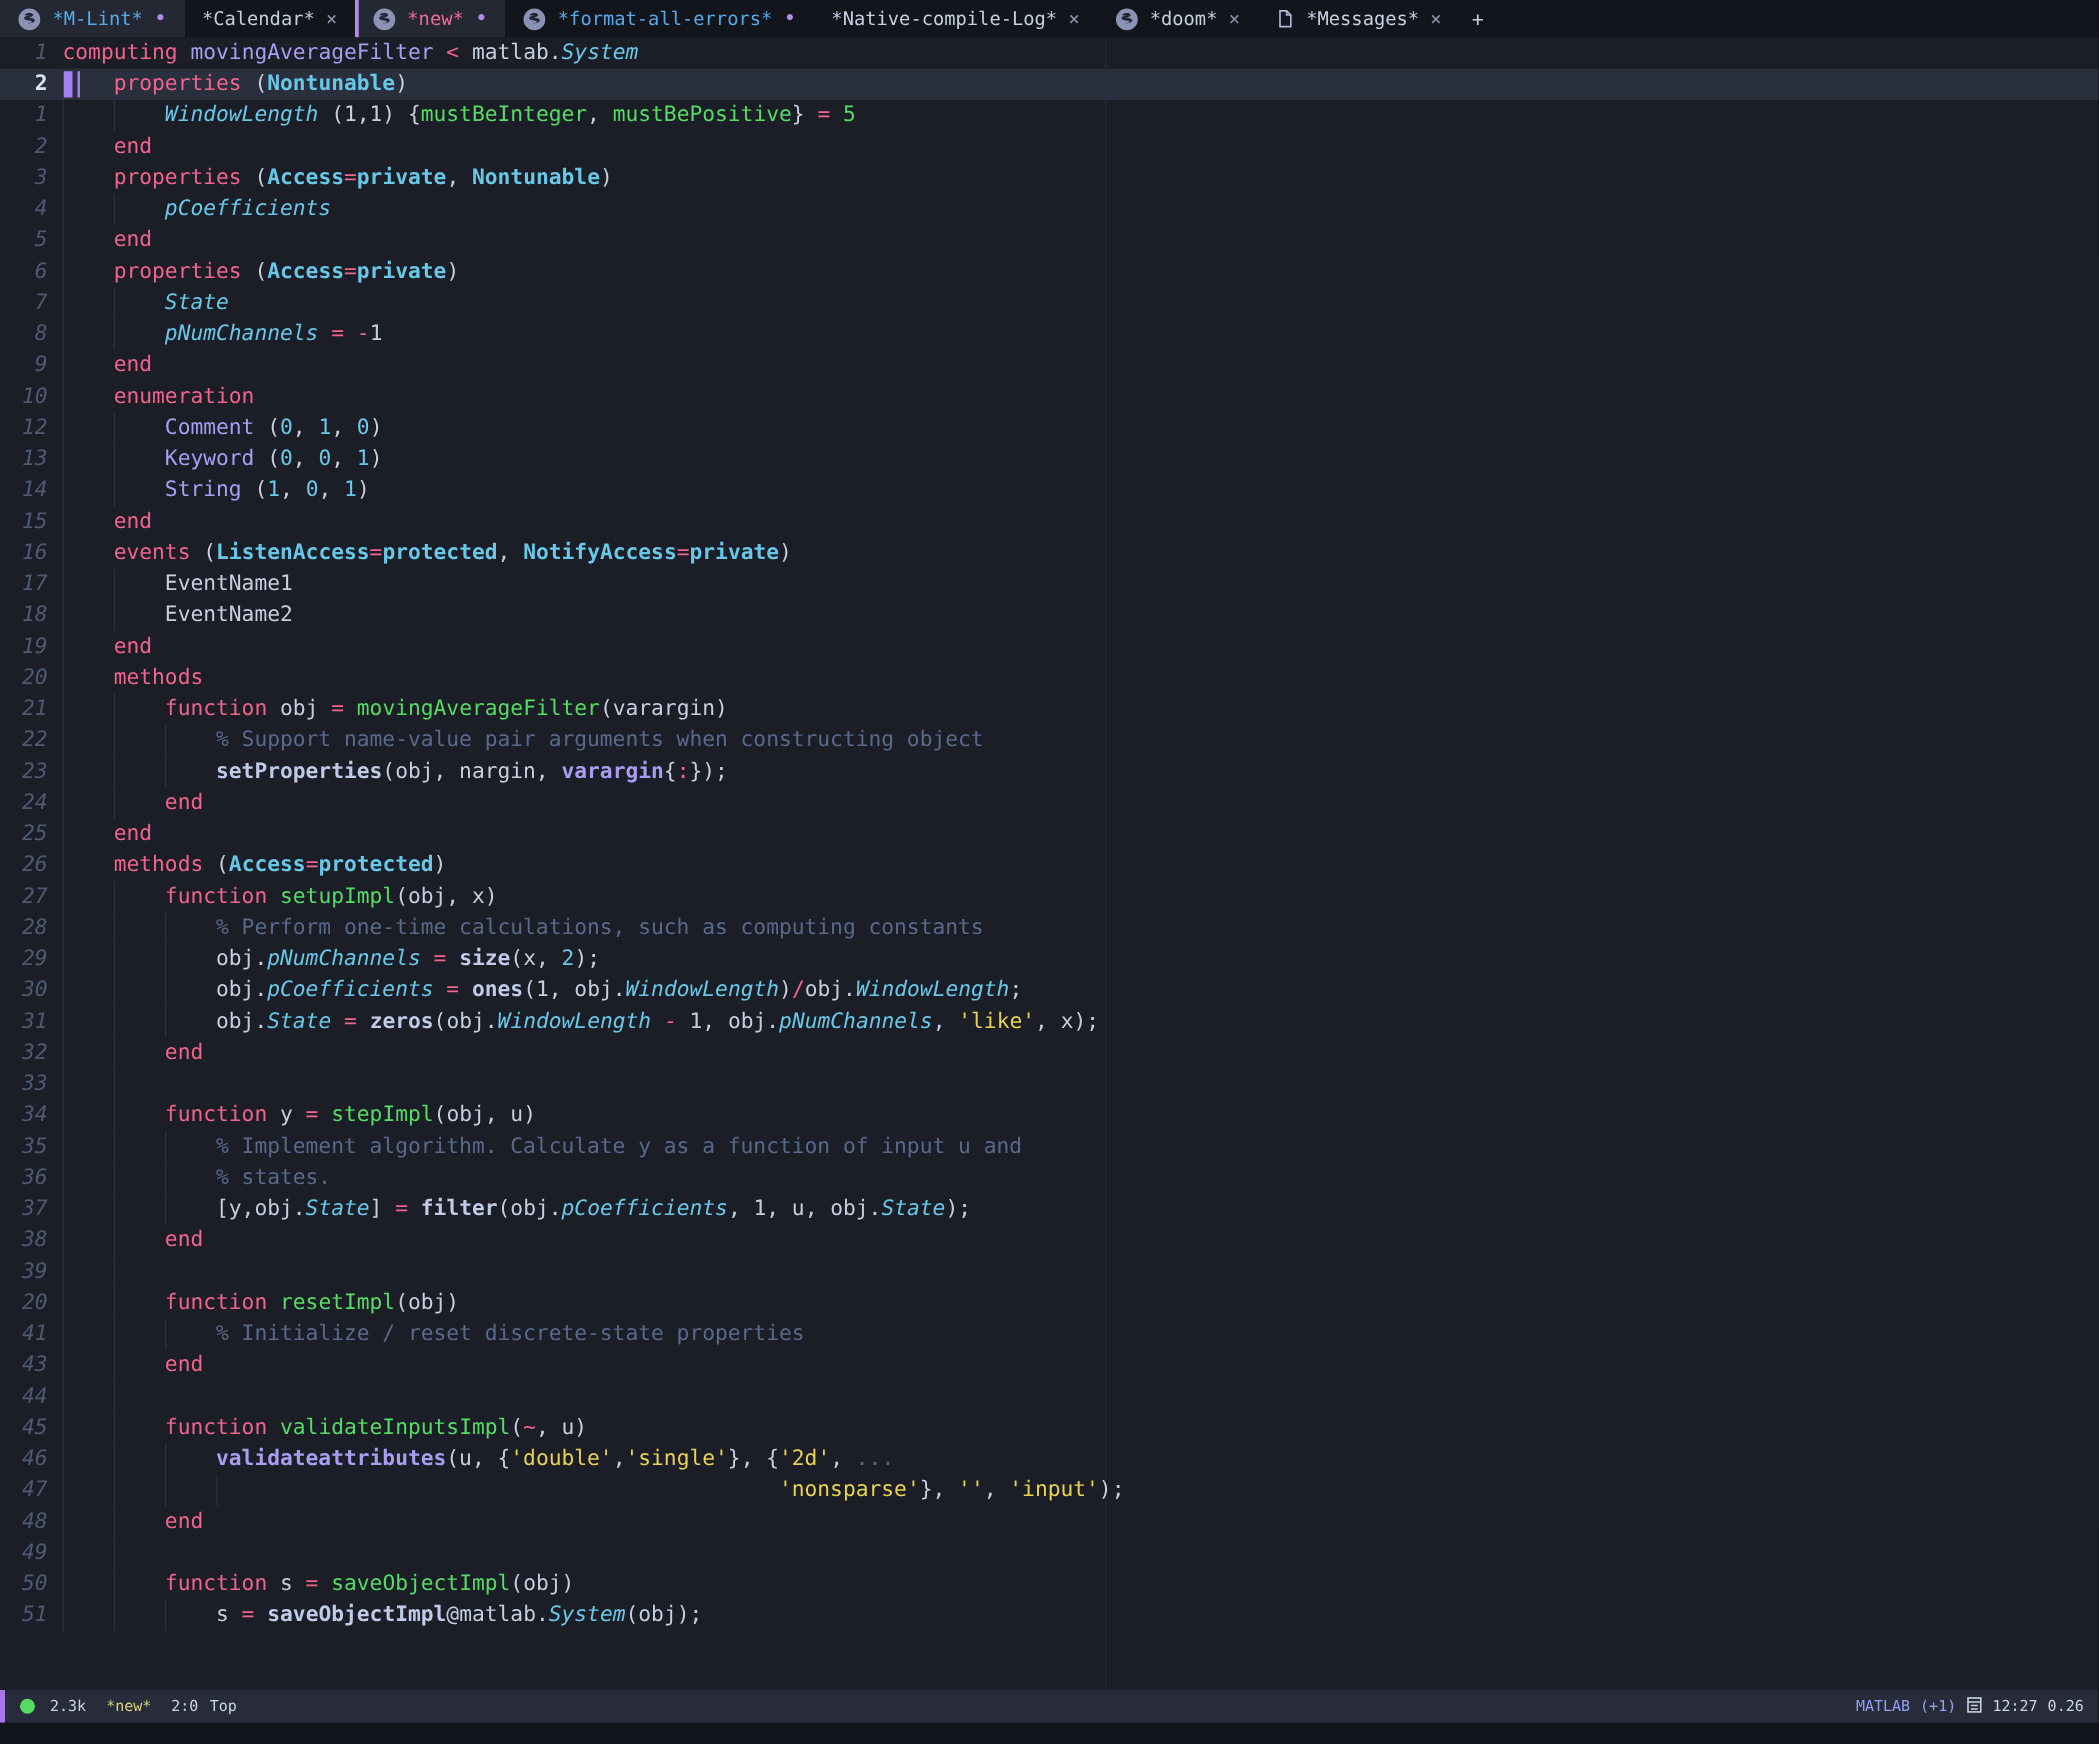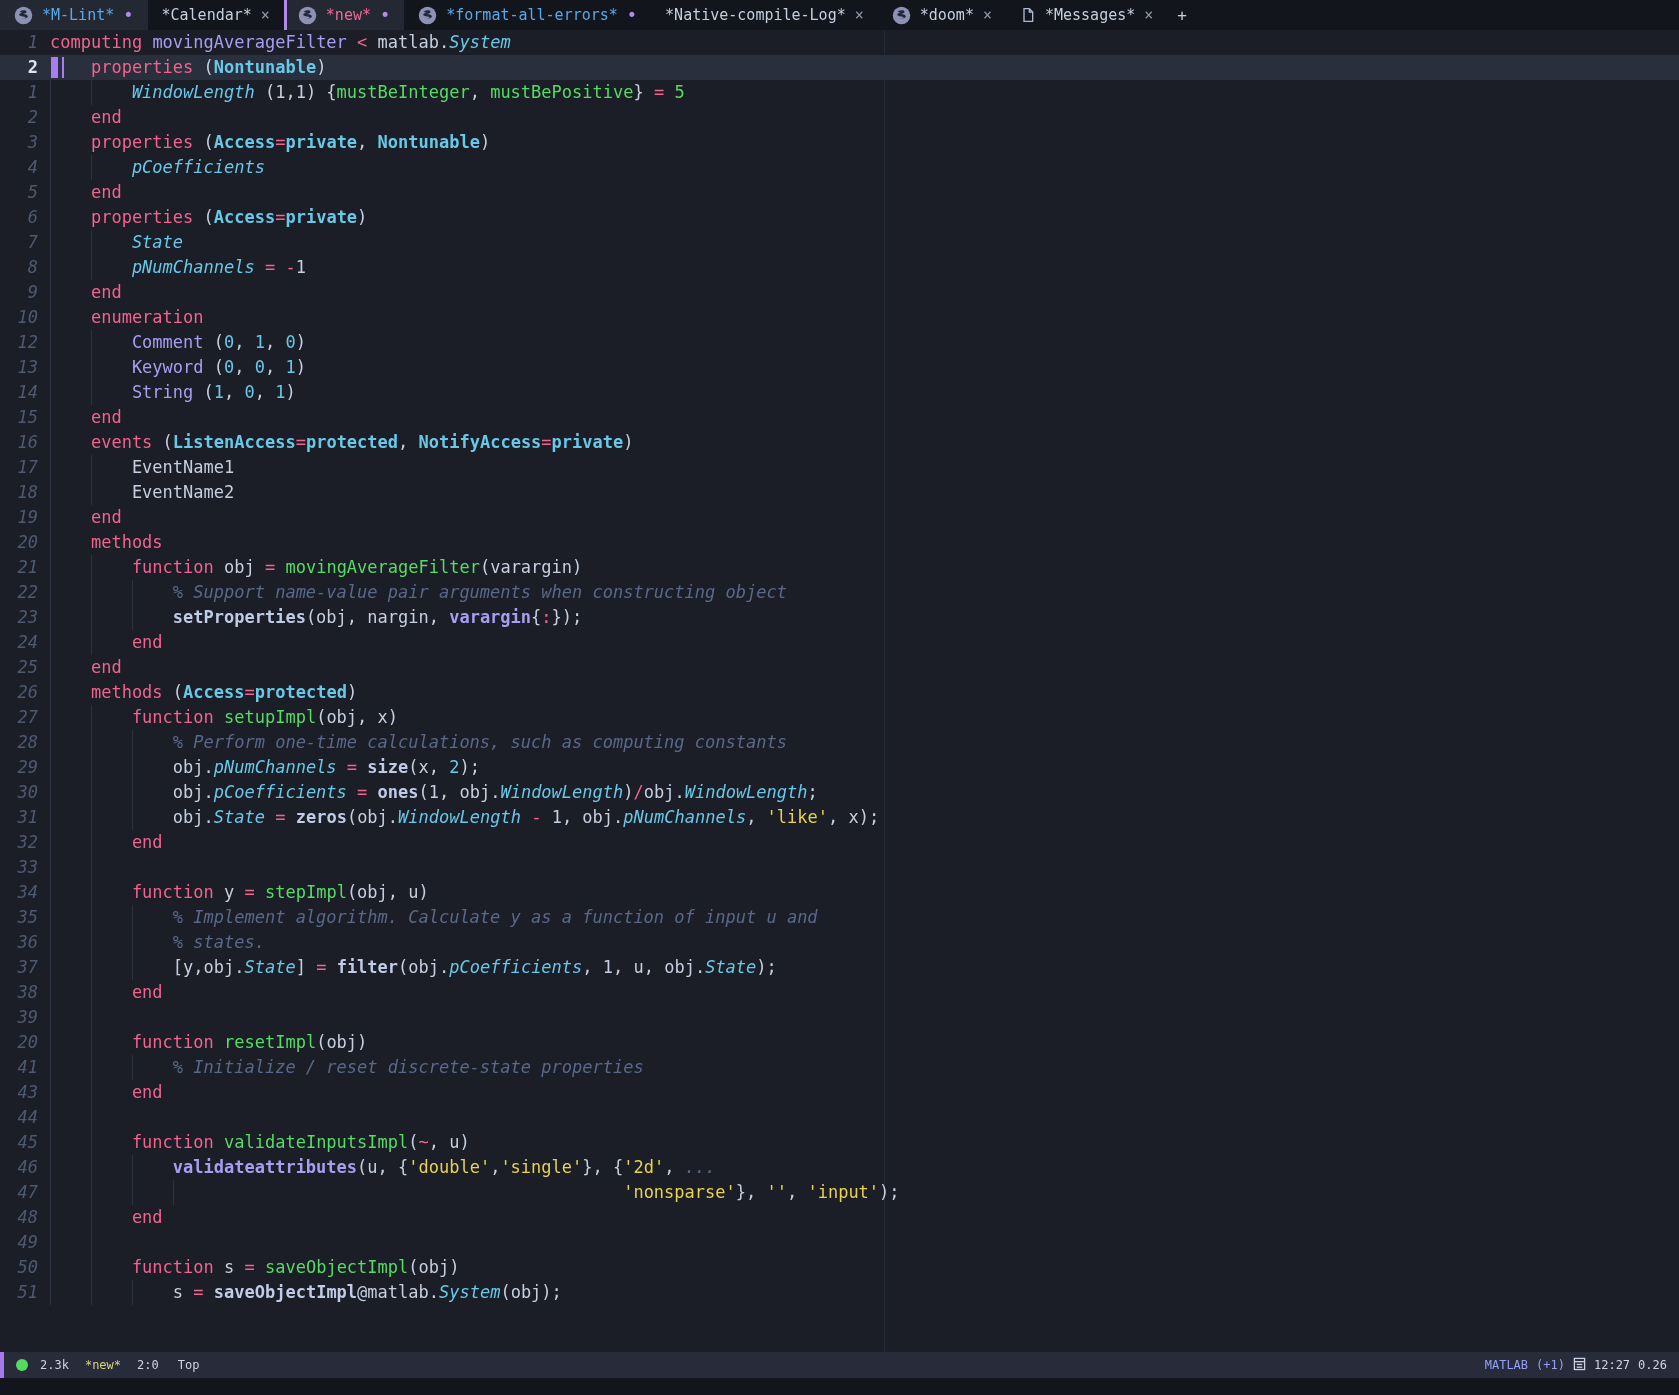--- a/index.html
+++ b/index.html
@@ -35,36 +35,36 @@
   .line.cur .num{color:#dde3ee;font-style:normal;font-weight:bold;}
   .codetxt{position:relative;flex:1;white-space:pre;}
   .codetxt span{white-space:pre;}
   .guide{display:inline-block;width:4ch;height:25px;vertical-align:top;border-left:1px solid var(--guide);}
   .line.cur .guide{border-left-color:transparent;}
   .k{color:var(--pink);}
   .t{color:var(--cyan);font-weight:bold;}
   .ti{color:var(--cyan);font-style:italic;}
   .g{color:var(--green);}
   .s{color:var(--yellow);}
-  .c{color:var(--comment);font-style:italic;}
+  .c{color:var(--comment);}
   .n{color:var(--cyan);}
   .f{color:var(--fg);}
   .b{color:var(--builtin);font-weight:bold;}
   .p{color:var(--purple);}
   .pb{color:var(--purple);font-weight:bold;}
   .cursor-block{position:absolute;left:1px;top:2px;width:7px;height:21px;background:var(--cursor);}
   .cursor-bar{position:absolute;left:12px;top:2px;width:2px;height:21px;background:var(--cursor);}
   
   .modeline{flex:0 0 26px;height:26px;background:var(--mode-bg);display:flex;align-items:center;font-size:12px;color:#ccd5e4;position:relative;}
   .mode-bar{width:4px;height:26px;background:var(--mode-bar);flex:0 0 4px;}
   .mode-left{display:flex;align-items:center;gap:0;}
   .gdot{width:12px;height:12px;border-radius:50%;background:var(--mode-green);margin:0 12px 0 12px;}
   .msz{margin-right:16px;}
   .mname{color:var(--mode-yellow);margin-right:16px;}
-  .mpos{margin-right:19px;}
+  .mpos{margin-right:9px;}
   .mode-right{margin-left:auto;display:flex;align-items:center;padding-right:12px;gap:8px;}
   .mmode{color:var(--mode-blue);}
   .echo{flex:0 0 17px;background:var(--bg-dark);}
 </style>
 </head>
 <body>
 
 <div class="app">
 
   <div class="tabbar" id="tabbar">

